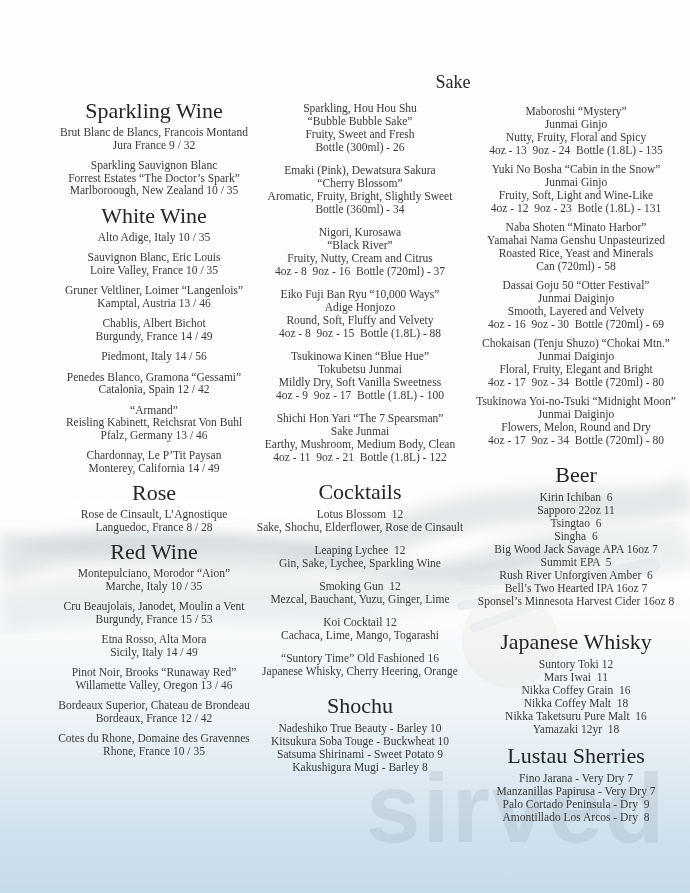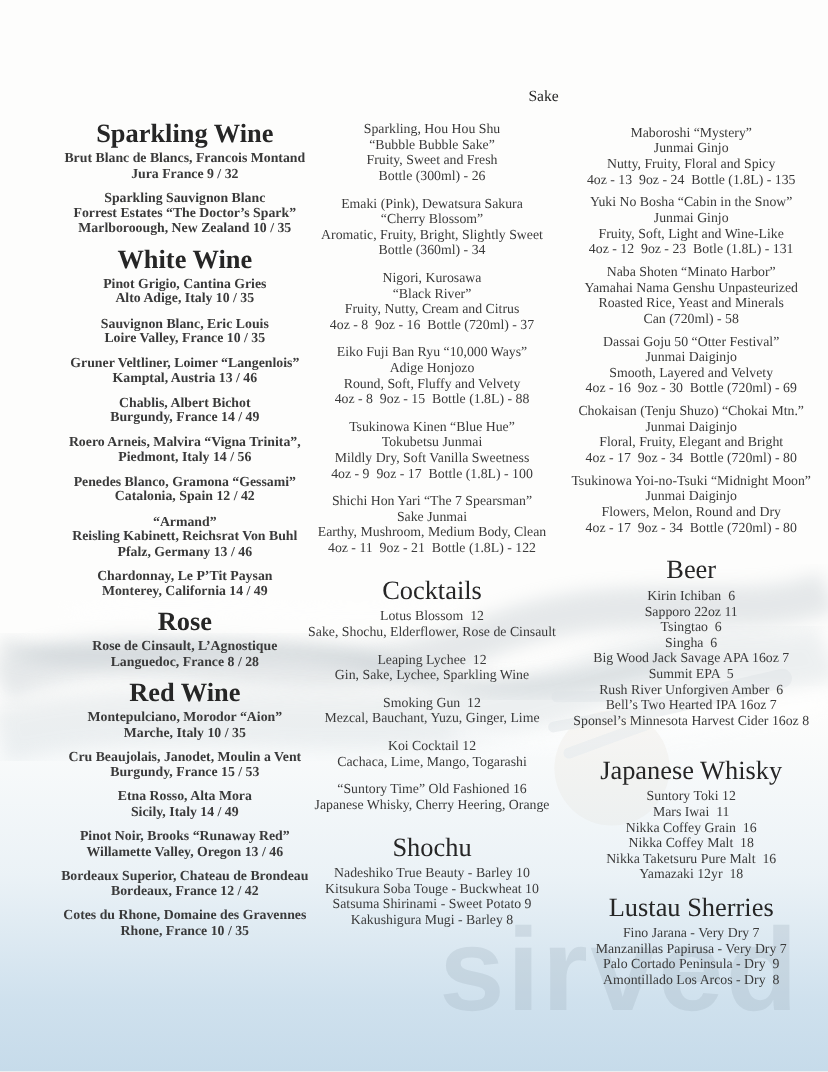--- a/index.html
+++ b/index.html
@@ -40,24 +40,24 @@
   .watermark-text{
     position:absolute;left:366px;top:752px;
     font-family:"Liberation Sans","DejaVu Sans",sans-serif;
     font-weight:bold;font-size:98px;letter-spacing:2px;
     color:var(--watermark);opacity:0.28;
     pointer-events:none;white-space:nowrap;
   }
   
   .page-title{
     position:absolute;top:72px;left:216px;width:474px;
-    text-align:center;font-size:13px;color:var(--heading);
+    text-align:center;font-size:18px;color:var(--heading);
   }
   .column{position:absolute;text-align:center;}
-  .col-left{left:36px;top:94px;width:236px;font-weight:bold;}
+  .col-left{left:36px;top:94px;width:236px;}
   .col-middle{left:246px;top:102px;width:228px;}
   .col-right{left:458px;top:105px;width:236px;}
   .item-line{font-size:11.5px;line-height:13px;white-space:pre-wrap;}
   .menu-item{margin-bottom:10px;}
   .section-heading{
     font-size:22px;line-height:23px;margin:8px 0 5px;
     color:var(--heading);
   }
   .col-left .item-line{line-height:12.5px;}
   .col-left .menu-item{margin-bottom:8px;}
@@ -109,37 +109,35 @@
         <div class="item-line" data-name="item-name">Brut Blanc de Blancs, Francois Montand</div>
         <div class="item-line" data-name="item-detail">Jura France 9 / 32</div>
       </div>
       <div class="menu-item" data-name="menu-item">
         <div class="item-line" data-name="item-name">Sparkling Sauvignon Blanc</div>
         <div class="item-line" data-name="item-detail">Forrest Estates “The Doctor’s Spark”</div>
         <div class="item-line" data-name="item-detail">Marlboroough, New Zealand 10 / 35</div>
       </div>
       <div class="section-heading" data-name="section-heading-white-wine">White Wine</div>
       <div class="menu-item" data-name="menu-item">
-        <div class="item-line" data-name="item-name">Pinot Grigio, Cantina Gries</div>
         <div class="item-line" data-name="item-detail">Alto Adige, Italy 10 / 35</div>
       </div>
       <div class="menu-item" data-name="menu-item">
         <div class="item-line" data-name="item-name">Sauvignon Blanc, Eric Louis</div>
         <div class="item-line" data-name="item-detail">Loire Valley, France 10 / 35</div>
       </div>
       <div class="menu-item" data-name="menu-item">
         <div class="item-line" data-name="item-name">Gruner Veltliner, Loimer “Langenlois”</div>
         <div class="item-line" data-name="item-detail">Kamptal, Austria 13 / 46</div>
       </div>
       <div class="menu-item" data-name="menu-item">
         <div class="item-line" data-name="item-name">Chablis, Albert Bichot</div>
         <div class="item-line" data-name="item-detail">Burgundy, France 14 / 49</div>
       </div>
       <div class="menu-item" data-name="menu-item">
-        <div class="item-line" data-name="item-name">Roero Arneis, Malvira “Vigna Trinita”,</div>
         <div class="item-line" data-name="item-detail">Piedmont, Italy 14 / 56</div>
       </div>
       <div class="menu-item" data-name="menu-item">
         <div class="item-line" data-name="item-name">Penedes Blanco, Gramona “Gessami”</div>
         <div class="item-line" data-name="item-detail">Catalonia, Spain 12 / 42</div>
       </div>
       <div class="menu-item" data-name="menu-item">
         <div class="item-line" data-name="item-detail">“Armand”</div>
         <div class="item-line" data-name="item-name">Reisling Kabinett, Reichsrat Von Buhl</div>
         <div class="item-line" data-name="item-detail">Pfalz, Germany 13 / 46</div>

